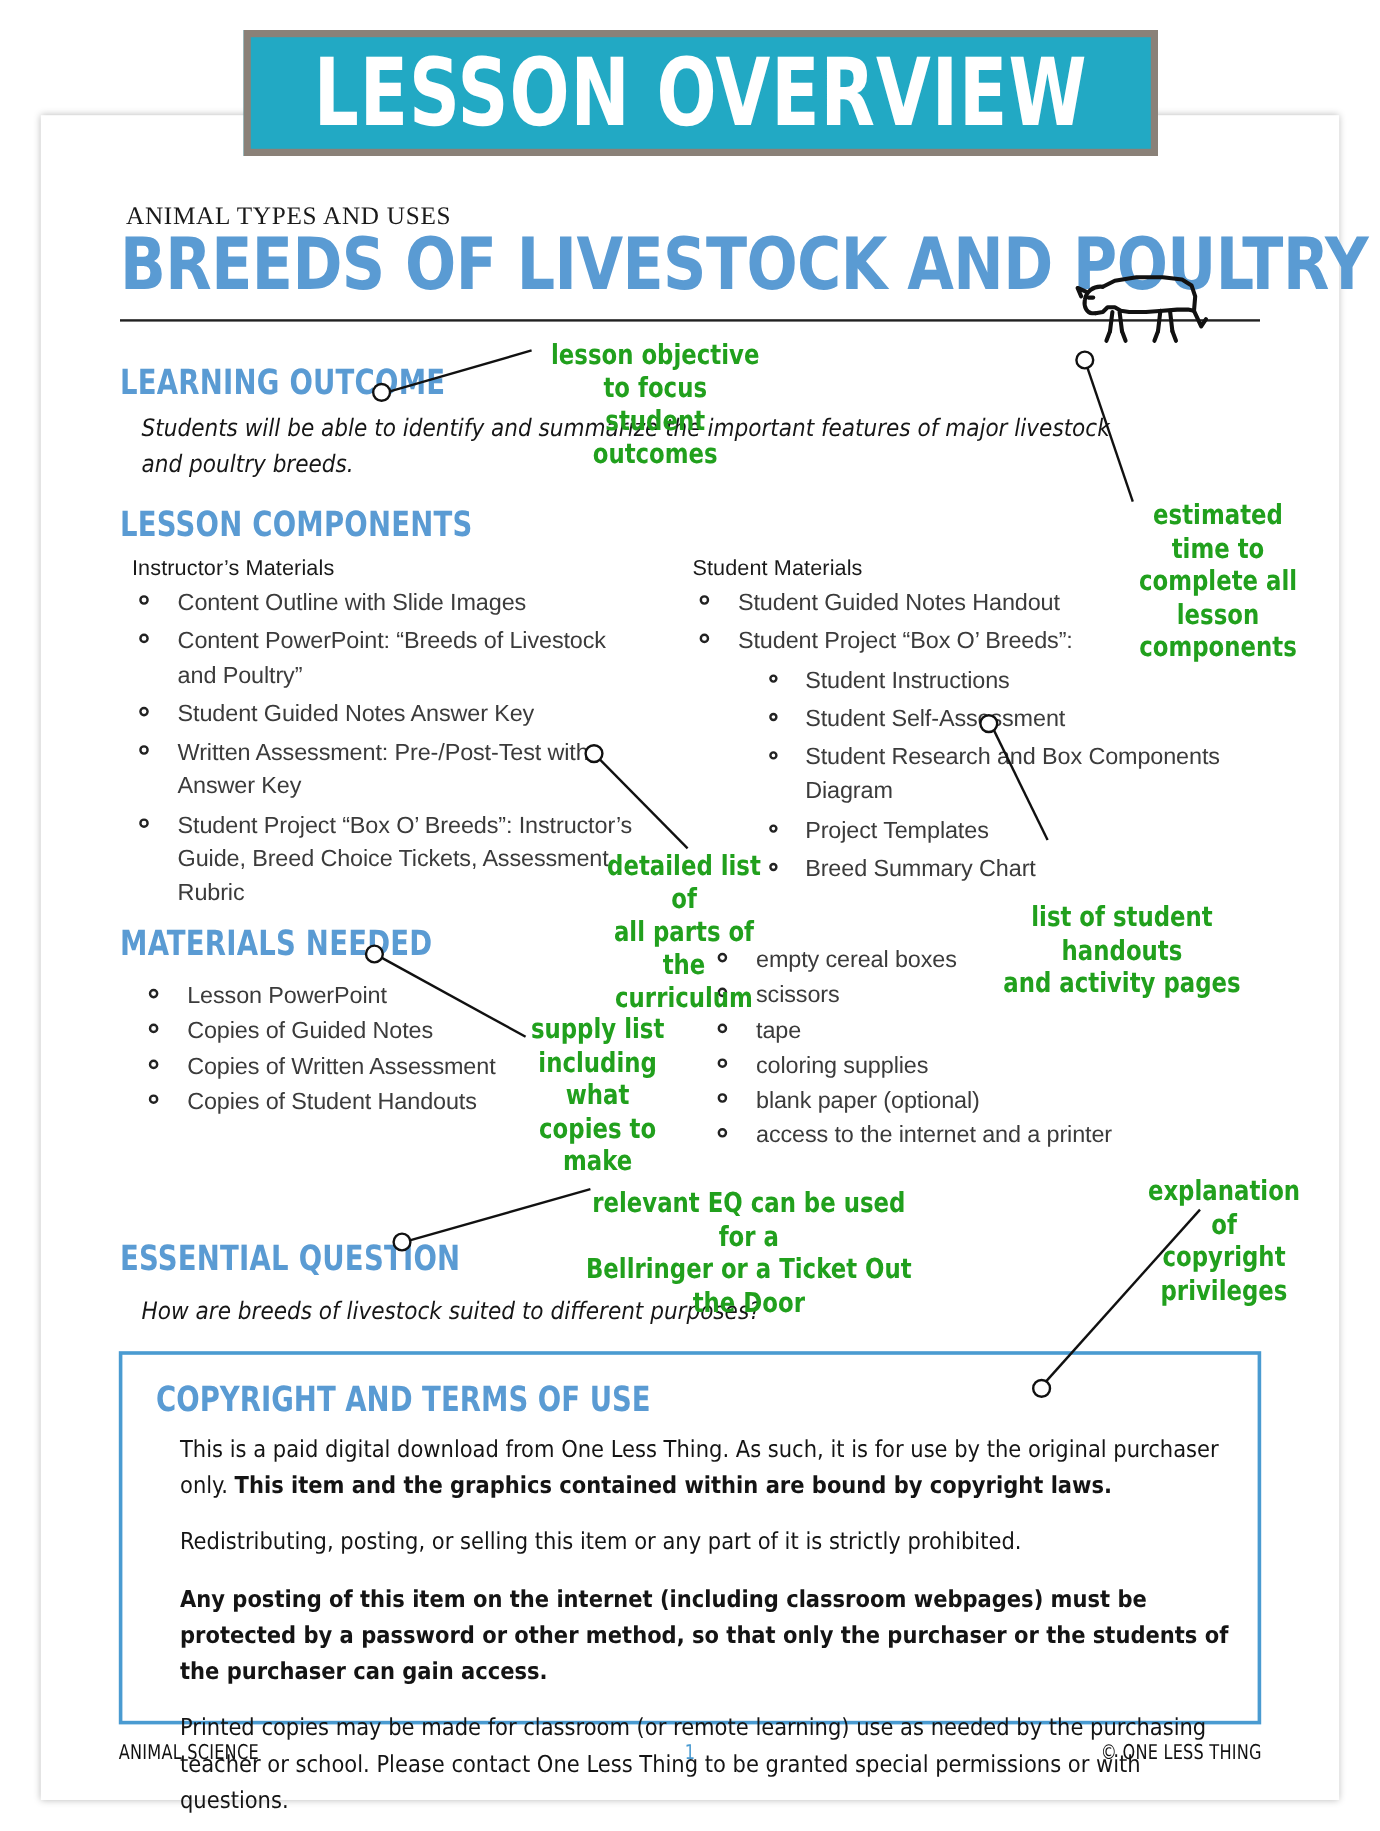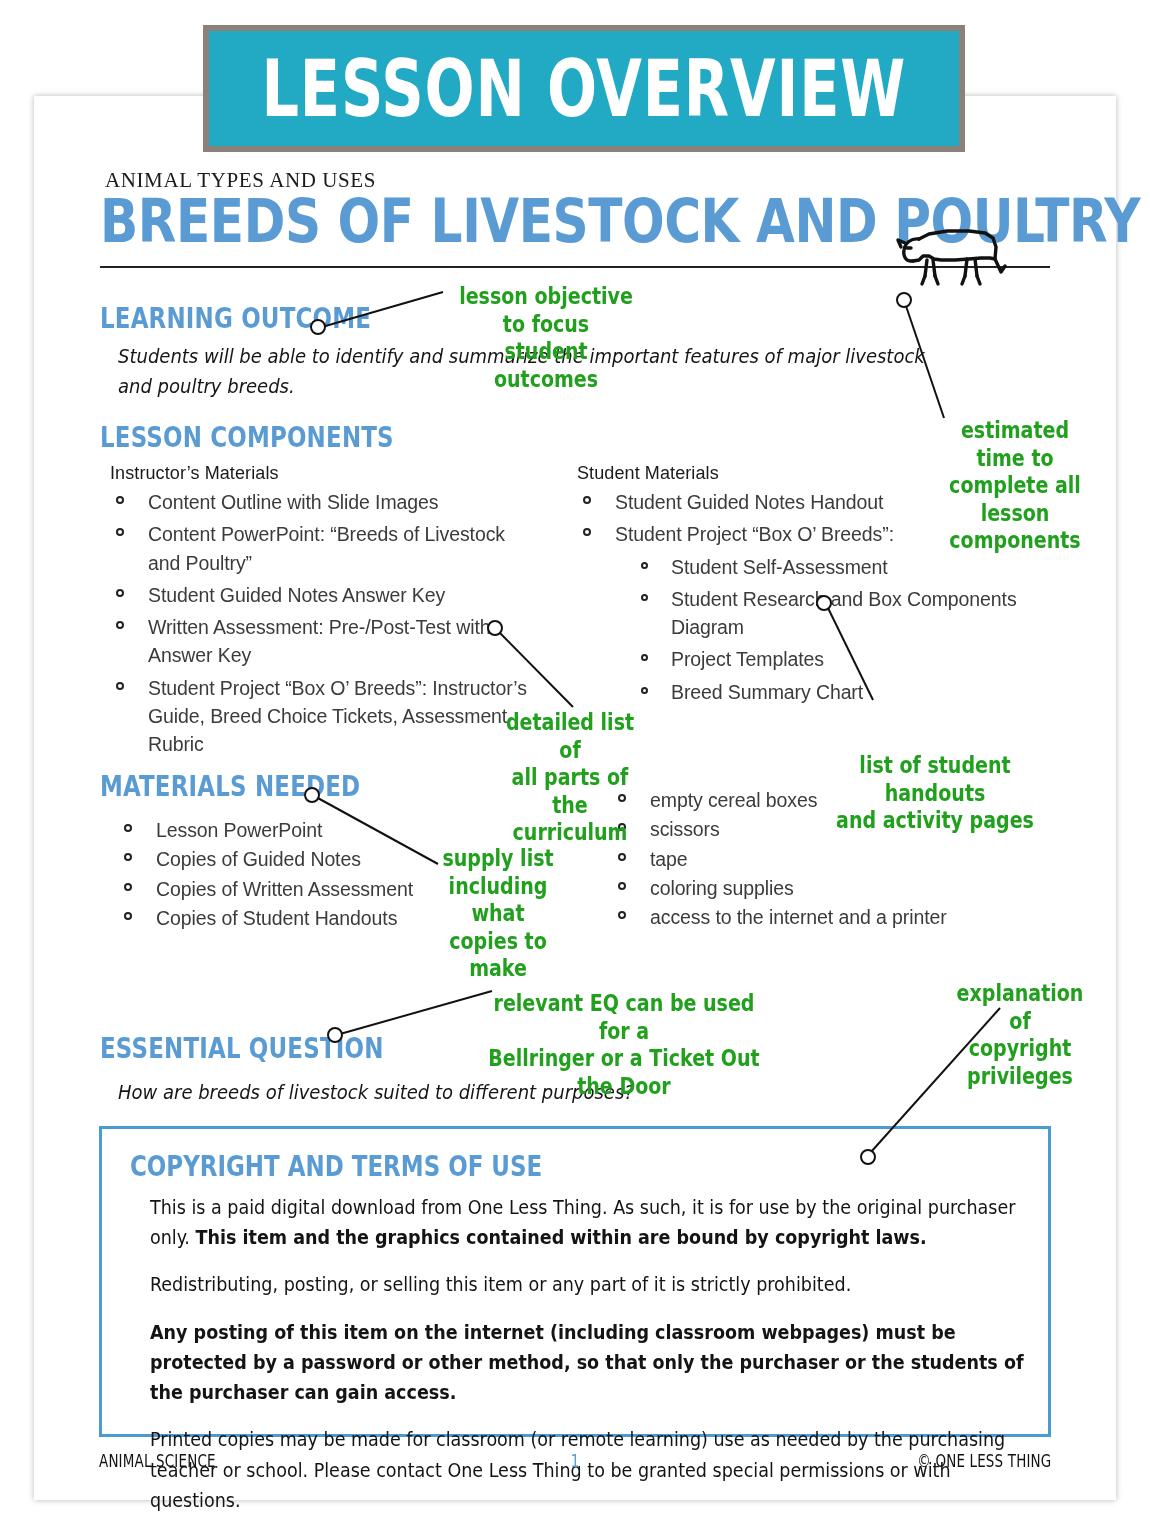--- a/index.html
+++ b/index.html
@@ -25,21 +25,21 @@
     background: #ffffff;
     box-shadow: 0 0 6px rgba(0,0,0,0.28);
   }
 
   
   #lesson-banner {
     position: absolute;
     left: 203px;
     top: 25px;
     width: 762px;
-    height: 127px;
+    height: 105px;
     background: #22a9c4;
     border: 6px solid #8a8178;
     box-sizing: border-box;
     display: flex;
     align-items: center;
     justify-content: center;
     z-index: 40;
   }
   #lesson-banner .banner-text {
     color: #ffffff;
@@ -275,39 +275,41 @@
       <li><span class="bul"></span><span>Content PowerPoint: “Breeds of Livestock and Poultry”</span></li>
       <li><span class="bul"></span><span>Student Guided Notes Answer Key</span></li>
       <li><span class="bul"></span><span>Written Assessment: Pre-/Post-Test with Answer Key</span></li>
       <li><span class="bul"></span><span>Student Project “Box O’ Breeds”: Instructor’s Guide, Breed Choice Tickets, Assessment Rubric</span></li>
     </ul>
 
   <div class="col-head" style="left:543px; top:367px;">Student Materials</div>
   <ul class="doc-list" id="student-list" style="left:543px; top:392px; width:450px;">
       <li><span class="bul"></span><span>Student Guided Notes Handout</span></li>
       <li><span class="bul"></span><span>Student Project “Box O’ Breeds”:</span><ul class="doc-list sub">
+          <li><span class="bul"></span><span>Student Instructions</span></li>
           <li><span class="bul"></span><span>Student Self-Assessment</span></li>
           <li><span class="bul"></span><span>Student Research and Box Components Diagram</span></li>
           <li><span class="bul"></span><span>Project Templates</span></li>
           <li><span class="bul"></span><span>Breed Summary Chart</span></li>
         </ul></li>
     </ul>
 
   <div class="sect-head" style="left:66px; top:676px;">MATERIALS NEEDED</div>
   <ul class="doc-list tight" id="materials-left-list" style="left:84px; top:720px; width:380px;">
       <li><span class="bul"></span><span>Lesson PowerPoint</span></li>
       <li><span class="bul"></span><span>Copies of Guided Notes</span></li>
       <li><span class="bul"></span><span>Copies of Written Assessment</span></li>
       <li><span class="bul"></span><span>Copies of Student Handouts</span></li>
     </ul>
-  <ul class="doc-list tight" id="materials-right-list" style="left:578px; top:690px; width:400px;">
+  <ul class="doc-list tight" id="materials-right-list" style="left:558px; top:690px; width:400px;">
       <li><span class="bul"></span><span>empty cereal boxes</span></li>
       <li><span class="bul"></span><span>scissors</span></li>
       <li><span class="bul"></span><span>tape</span></li>
       <li><span class="bul"></span><span>coloring supplies</span></li>
+      <li><span class="bul"></span><span>blank paper (optional)</span></li>
       <li><span class="bul"></span><span>access to the internet and a printer</span></li>
     </ul>
 
   <div class="sect-head" style="left:66px; top:938px;">ESSENTIAL QUESTION</div>
   <div class="body-text italic" style="left:84px; top:981px; width:800px;">How are breeds of livestock suited to different purposes?</div>
 
   <div id="copyright-box">
     <div class="cb-title">COPYRIGHT AND TERMS OF USE</div>
     <div class="cb-body">
       <p><span>This is a paid digital download from One Less Thing. As such, it is for use by the original purchaser only. </span><b>This item and the graphics contained within are bound by copyright laws.</b></p>

